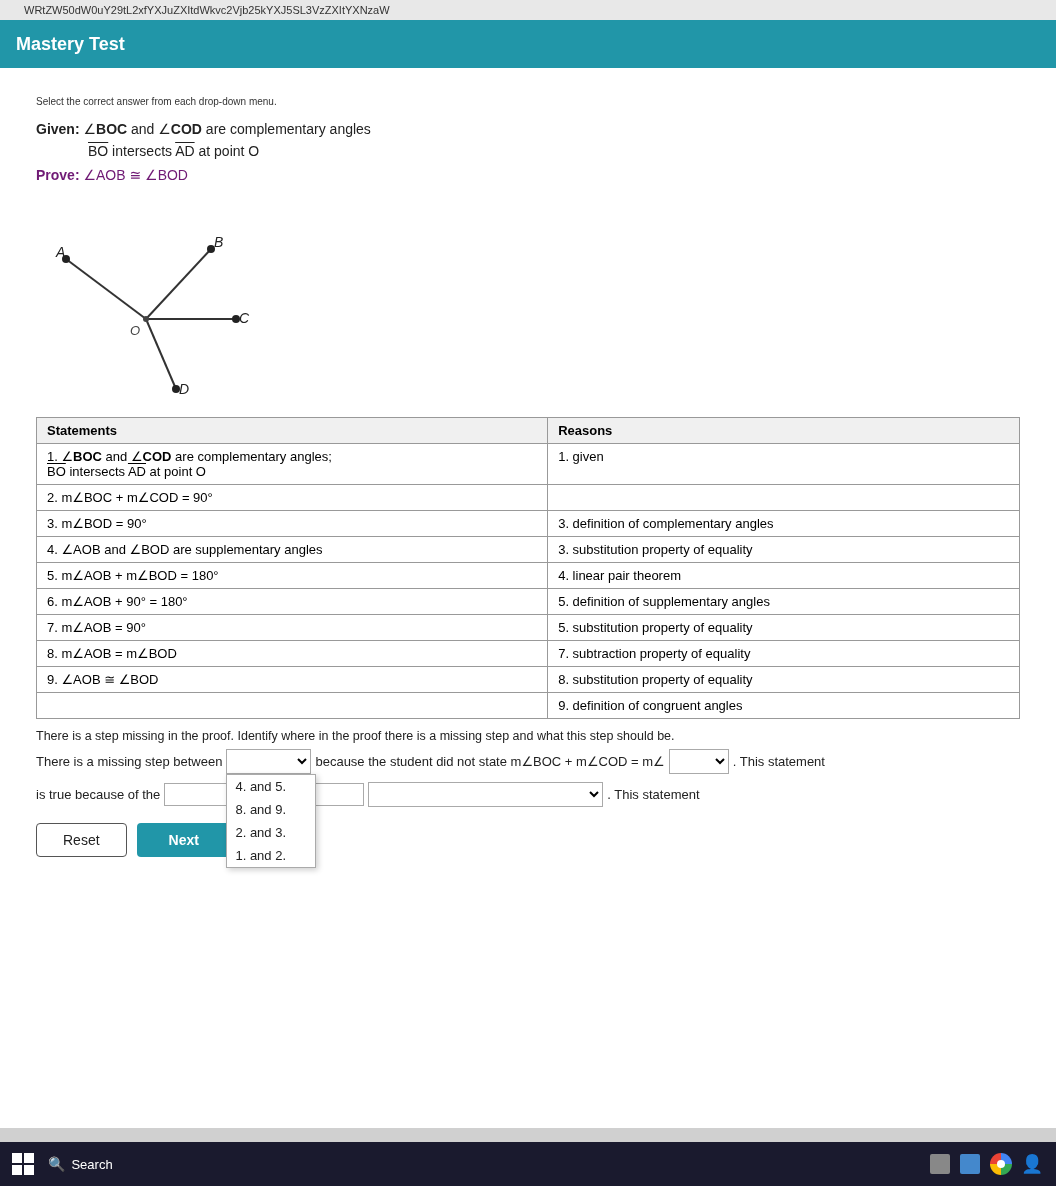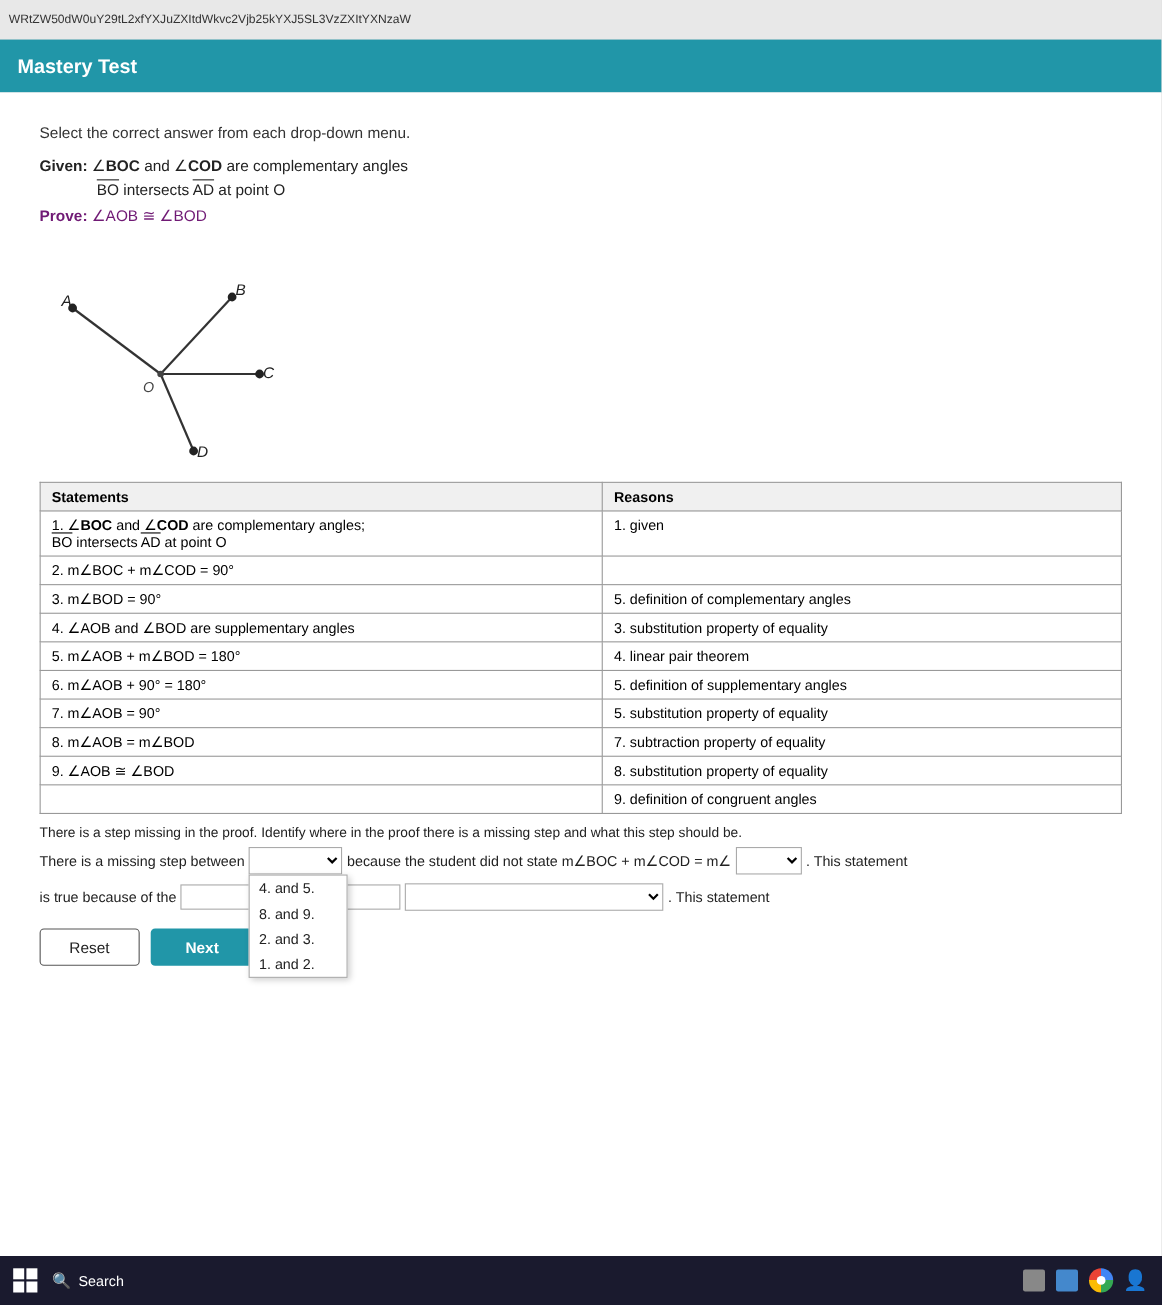--- a/index.html
+++ b/index.html
@@ -7,24 +7,24 @@
       font-family: Arial, sans-serif;
       background: #d0d0d0;
       width: 1056px;
       min-height: 1186px;
       overflow-x: hidden;
     }
 
     
     .url-bar {
       background: #e8e8e8;
-      height: 36px;
-      display: flex;
-      align-items: center;
-      padding: 0 8px;
+      height: 20px;
+      display: flex;
+      align-items: center;
+      padding: 0 24px;
       font-size: 11px;
       color: #333;
       overflow: hidden;
       white-space: nowrap;
     }
 
     
     .header-bar {
       background: #2196a8;
       height: 48px;
@@ -40,21 +40,21 @@
 
     
     .main-content {
       background: white;
       margin: 0;
       padding: 28px 36px 20px 36px;
       min-height: 1060px;
     }
 
     .instruction-text {
-      font-size: 14px;
+      font-size: 10px;
       color: #333;
       margin-bottom: 14px;
     }
 
     .given-section {
       margin-bottom: 6px;
       font-size: 14px;
       color: #222;
     }
     .given-section .label {
@@ -340,21 +340,21 @@
           <span class="overline">BO</span> intersects <span class="overline">AD</span> at point O
         </td>
         <td>1. given</td>
       </tr>
       <tr>
         <td>2. m∠BOC + m∠COD = 90°</td>
         <td></td>
       </tr>
       <tr>
         <td>3. m∠BOD = 90°</td>
-        <td>5. definition of complementary angles</td>
+        <td>3. definition of complementary angles</td>
       </tr>
       <tr>
         <td>4. ∠AOB and ∠BOD are supplementary angles</td>
         <td>3. substitution property of equality</td>
       </tr>
       <tr>
         <td>5. m∠AOB + m∠BOD = 180°</td>
         <td>4. linear pair theorem</td>
       </tr>
       <tr>

